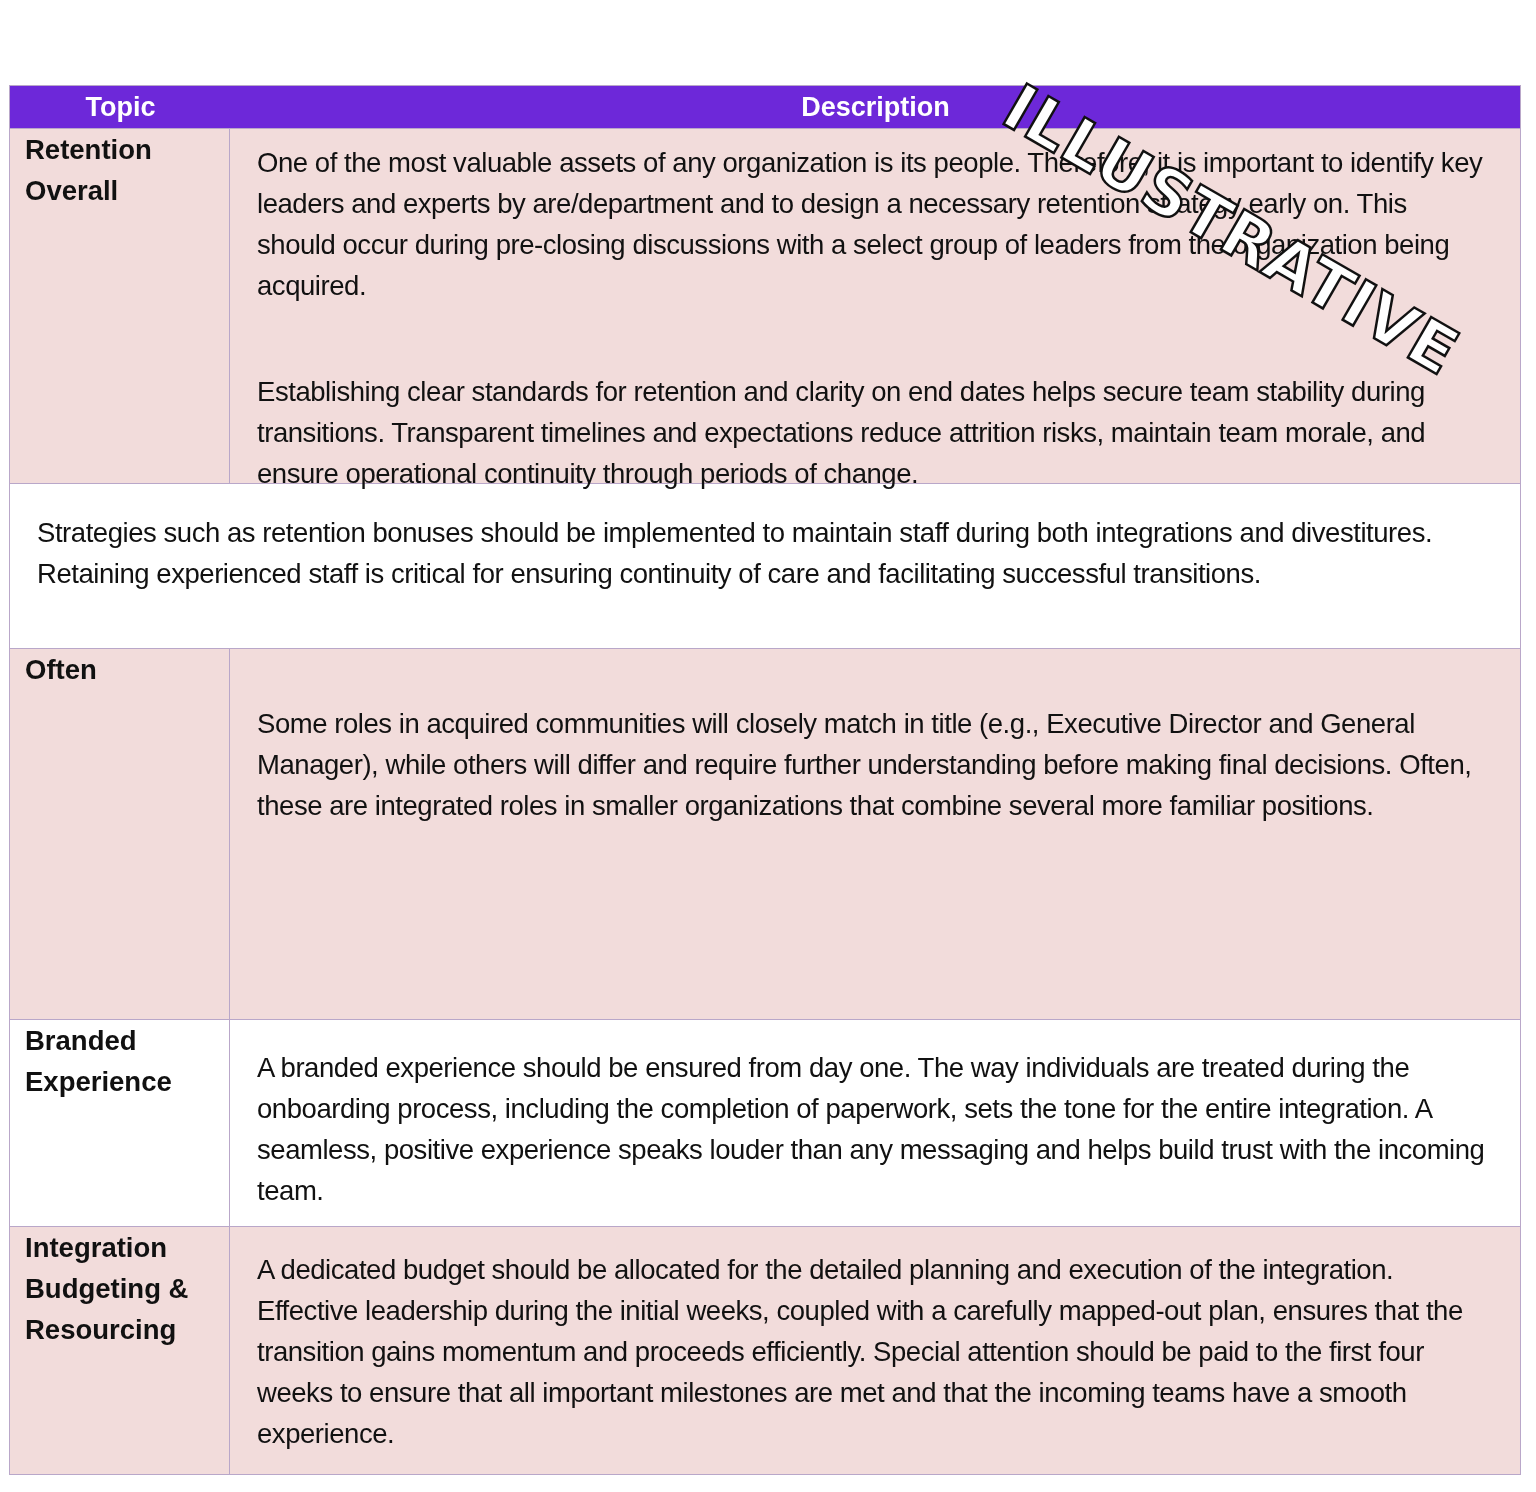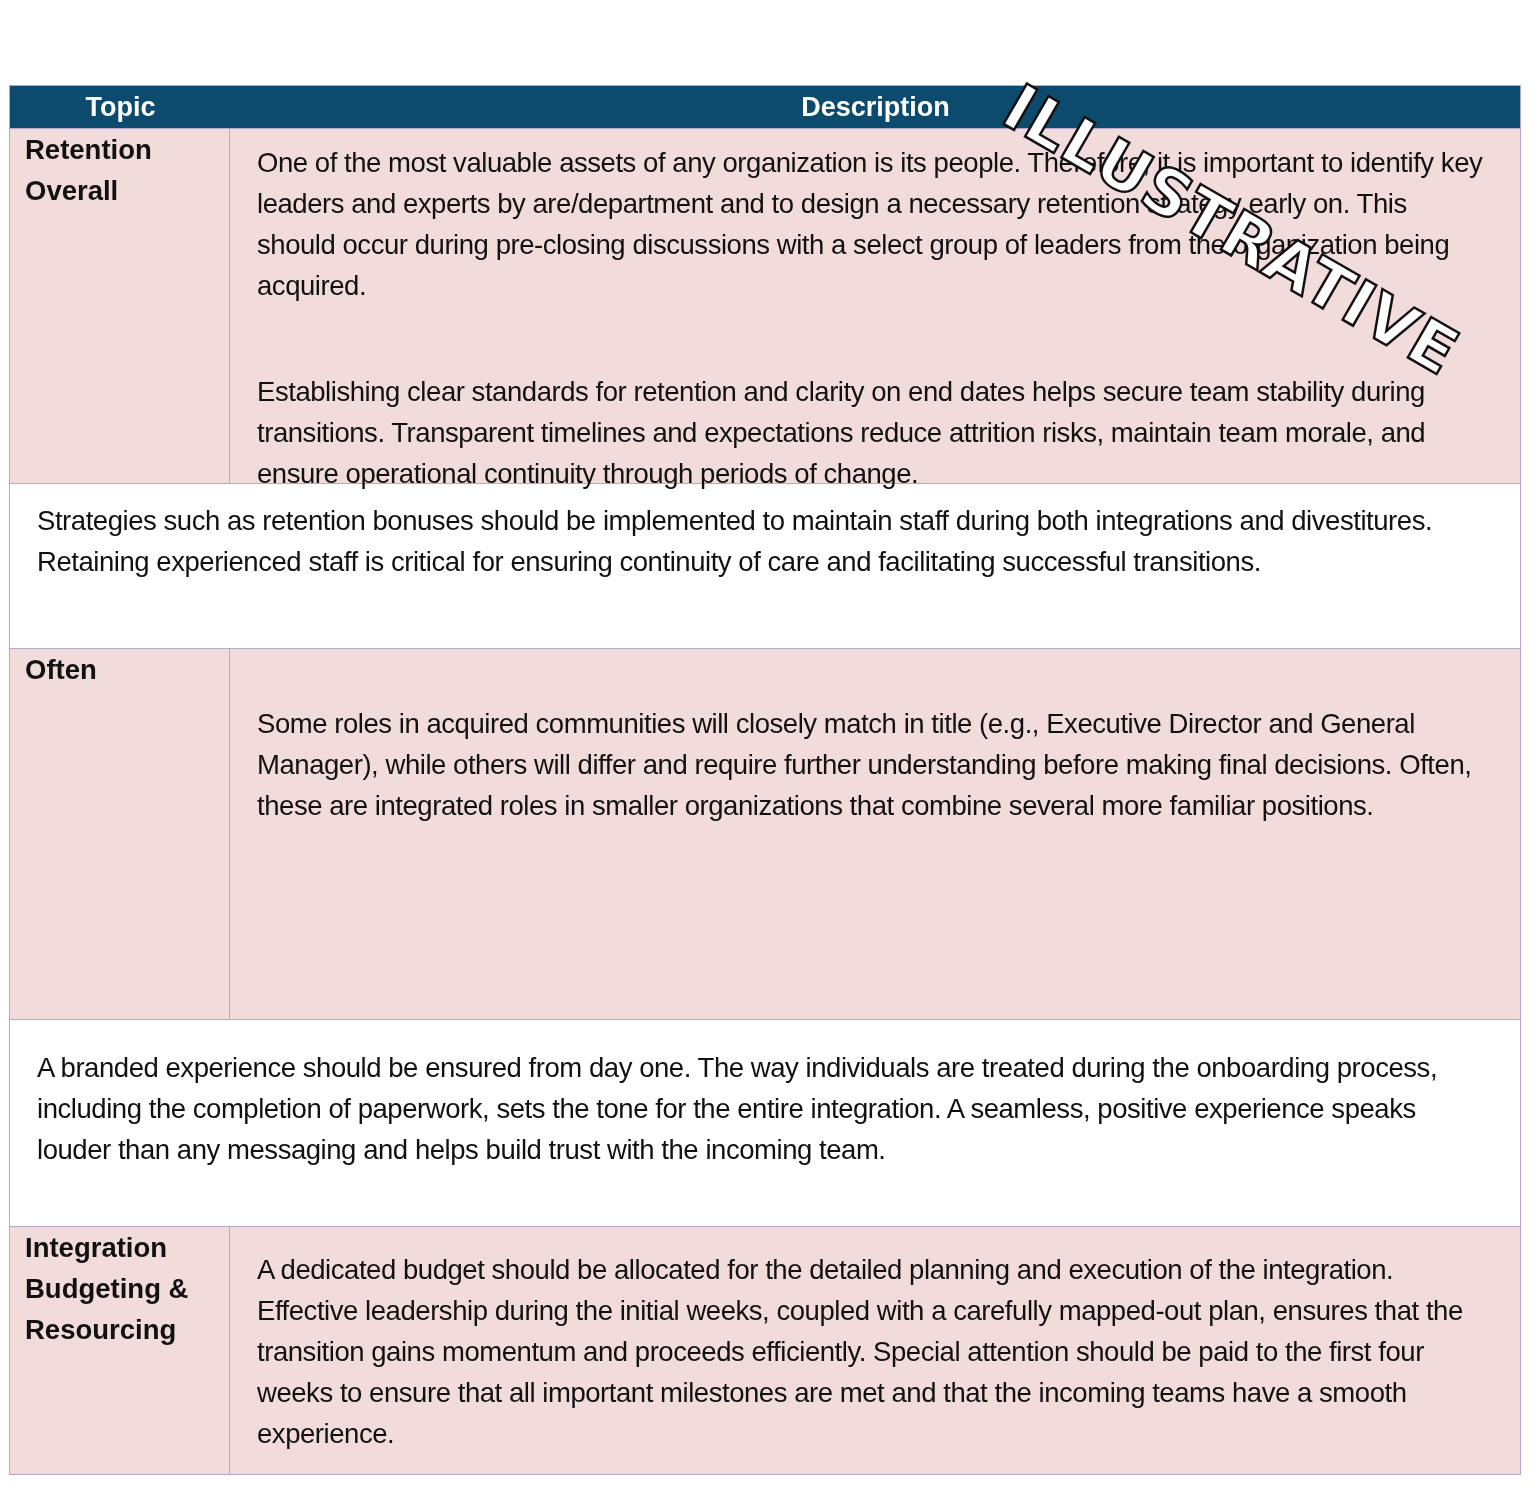--- a/index.html
+++ b/index.html
@@ -7,21 +7,21 @@
     width: 1536px; height: 1492px; position: relative; overflow: hidden;
     font-family: "Liberation Sans", "DejaVu Sans", sans-serif;
     color: #111;
   }
   .table {
     position: absolute; left: 9px; top: 85px; width: 1512px;
     border: 1px solid #b9a7c9;
     box-sizing: border-box;
   }
   .hdr {
-    display: flex; height: 42px; background: #0c4a6e;
+    display: flex; height: 42px; background: #6d28d9;
     color: #fff; font-weight: bold; font-size: 27px;
   }
   .hdr .c1 { width: 221px; display: flex; align-items: center; justify-content: center; }
   .hdr .c2 { flex: 1; display: flex; align-items: center; justify-content: center; }
   .row { display: flex; border-top: 1px solid #b9a7c9; box-sizing: border-box; }
   .row.pink { background: #f2dcdb; }
   .row.white { background: #ffffff; }
   .row .c1 {
     width: 220px; border-right: 1px solid #b9a7c9; box-sizing: border-box;
     display: flex; padding-left: 15px;
@@ -57,36 +57,39 @@
         <span style="width: 150px; display: block;">Retention Overall</span>
       </div>
     <div class="c2" style="padding-top:1px">
       <p class="para">One of the most valuable assets of any organization is its people. Therefore, it is important to identify key leaders and experts by are/department and to design a necessary retention strategy early on. This should occur during pre-closing discussions with a select group of leaders from the organization being acquired.</p>
       <div class="gap"></div>
       <p class="para">Establishing clear standards for retention and clarity on end dates helps secure team stability during transitions. Transparent timelines and expectations reduce attrition risks, maintain team morale, and ensure operational continuity through periods of change.</p>
     </div>
   </div>
 
   <div class="row white" style="height:165px">
-    <div class="c2" style="padding-top:4px">
+    <div class="c2" style="padding-top:16px">
       <p class="para">Strategies such as retention bonuses should be implemented to maintain staff during both integrations and divestitures. Retaining experienced staff is critical for ensuring continuity of care and facilitating successful transitions.</p>
     </div>
   </div>
 
   <div class="row pink" style="height:371px">
     <div class="c1">
         <span style="display: block;">Often</span>
       </div>
     <div class="c2" style="padding-top:1px">
       <div class="gap"></div>
       <p class="para">Some roles in acquired communities will closely match in title (e.g., Executive Director and General Manager), while others will differ and require further understanding before making final decisions. Often, these are integrated roles in smaller organizations that combine several more familiar positions.</p>
     </div>
   </div>
 
   <div class="row white" style="height:207px">
+    <div class="c1">
+        <span style="width: 170px; display: block;">Branded Experience</span>
+      </div>
     <div class="c2" style="padding-top:15px">
       <p class="para">A branded experience should be ensured from day one. The way individuals are treated during the onboarding process, including the completion of paperwork, sets the tone for the entire integration. A seamless, positive experience speaks louder than any messaging and helps build trust with the incoming team.</p>
     </div>
   </div>
 
   <div class="row pink" style="height:248px">
     <div class="c1">
         <span style="width: 180px; display: block;">Integration Budgeting &amp; Resourcing</span>
       </div>
     <div class="c2" style="padding-top:10px">

